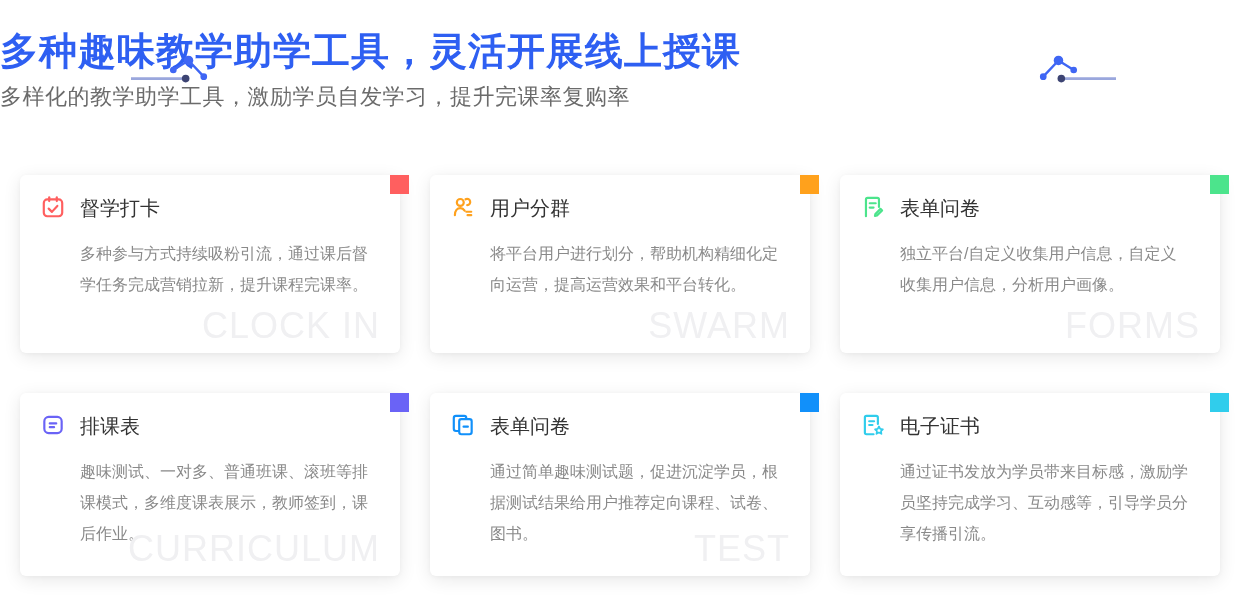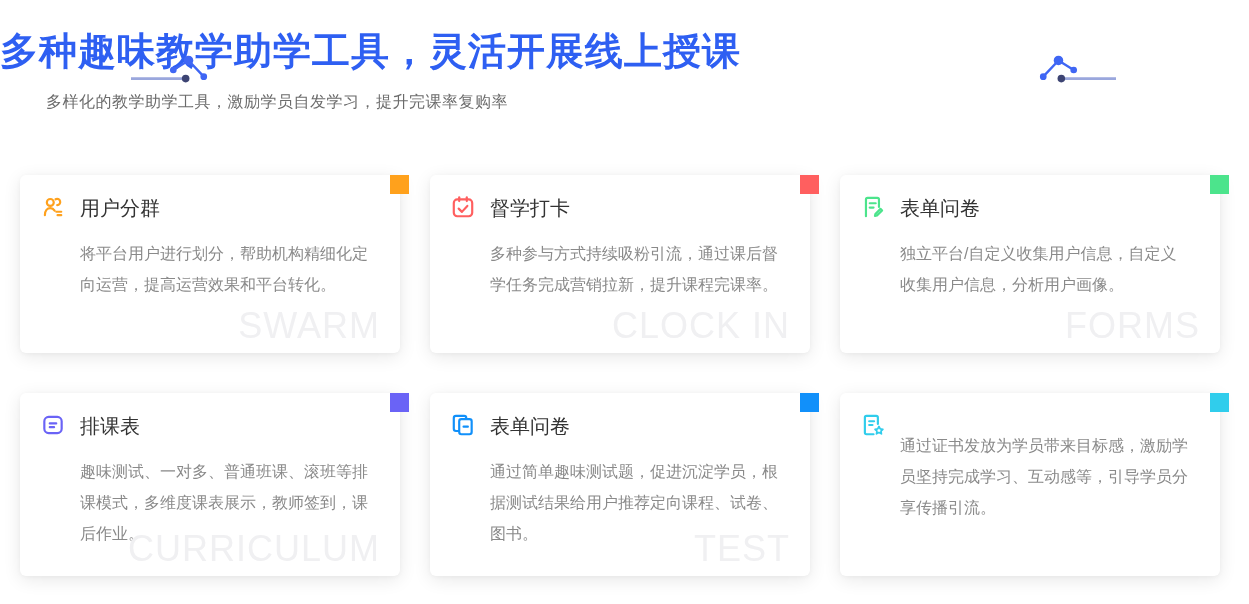--- a/index.html
+++ b/index.html
@@ -13,25 +13,24 @@
   
   .header { position:relative; padding-top:28px; }
   .page-title {
     font-size:38px;
     font-weight:700;
     letter-spacing:1px;
     color:var(--title-color,#2e5ff2);
     line-height:1.25;
   }
   .page-subtitle {
-    margin-top:16px;
-    font-size:16px;
+    margin-top:6px;
+    font-size:22px;
     color:var(--subtitle-color,#6b6b6b);
     letter-spacing:.5px;
-    padding-left:46px;
   }
   .deco { position:absolute; top:50px; width:96px; height:40px; }
   .deco-left  { left:131px; }
   .deco-right { right:133px; }
   
   .cards {
     position:absolute;
     left:20px; top:175px;
     width:1200px;
     display:grid;
@@ -108,55 +107,55 @@
       <circle cx="24" cy="28" r="3.5" style="fill:var(--deco-dot-blue)"></circle>
       <circle cx="40" cy="11" r="5" style="fill:var(--deco-dot-blue)"></circle>
       <circle cx="56" cy="21" r="3.5" style="fill:var(--deco-dot-blue)"></circle>
     </svg>
   </span>
 </header>
 
 <main class="cards">
 
   <section class="card">
+    <span class="corner" style="background: rgb(255, 95, 95);"></span>
+    <span class="icon" style="color: rgb(255, 95, 95);">
+      <svg viewBox="0 0 24 24" width="26" height="26" fill="none" stroke="currentColor" stroke-width="2" stroke-linecap="round" stroke-linejoin="round">
+        <rect x="3.5" y="5" width="17" height="15.5" rx="3.2"></rect>
+        <path d="M8.5 3v3.5"></path>
+          <path d="M15.5 3v3.5"></path>
+        <path d="M8 13.5l3 3 5-5.5"></path>
+      </svg>
+    </span>
+    <div class="card-head">
+        <h3 class="card-title">督学打卡</h3>
+      </div>
+    <p class="card-desc">多种参与方式持续吸粉引流，通过课后督学任务完成营销拉新，提升课程完课率。</p>
+    <div class="watermark">CLOCK IN</div>
+  </section>
+
+  <section class="card">
     <span class="corner" style="background: rgb(255, 161, 28);"></span>
     <span class="icon" style="color: rgb(255, 161, 28);">
       <svg viewBox="0 0 24 24" width="26" height="26" fill="none" stroke="currentColor" stroke-width="2" stroke-linecap="round" stroke-linejoin="round">
         <circle cx="9.5" cy="7.8" r="3.2"></circle>
         <path d="M4.5 19.5c0-4.2 2.2-6.5 5-6.5 1.7 0 3.1.9 4 2.3"></path>
         <path d="M14.3 4.9a2.9 2.9 0 1 1 1.6 5.4"></path>
         <path d="M15 16.4h4.6"></path>
           <path d="M16.2 19.5h3.4"></path>
       </svg>
     </span>
     <div class="card-head">
         <h3 class="card-title">用户分群</h3>
       </div>
     <p class="card-desc">将平台用户进行划分，帮助机构精细化定向运营，提高运营效果和平台转化。</p>
     <div class="watermark">SWARM</div>
   </section>
 
   <section class="card">
-    <span class="corner" style="background: rgb(255, 95, 95);"></span>
-    <span class="icon" style="color: rgb(255, 95, 95);">
-      <svg viewBox="0 0 24 24" width="26" height="26" fill="none" stroke="currentColor" stroke-width="2" stroke-linecap="round" stroke-linejoin="round">
-        <rect x="3.5" y="5" width="17" height="15.5" rx="3.2"></rect>
-        <path d="M8.5 3v3.5"></path>
-          <path d="M15.5 3v3.5"></path>
-        <path d="M8 13.5l3 3 5-5.5"></path>
-      </svg>
-    </span>
-    <div class="card-head">
-        <h3 class="card-title">督学打卡</h3>
-      </div>
-    <p class="card-desc">多种参与方式持续吸粉引流，通过课后督学任务完成营销拉新，提升课程完课率。</p>
-    <div class="watermark">CLOCK IN</div>
-  </section>
-
-  <section class="card">
     <span class="corner" style="background: rgb(76, 228, 140);"></span>
     <span class="icon" style="color: rgb(76, 228, 140);">
       <svg viewBox="0 0 24 24" width="26" height="26" fill="none" stroke="currentColor" stroke-width="2" stroke-linecap="round" stroke-linejoin="round">
         <path d="M5.5 20.5V5a1.5 1.5 0 0 1 1.5-1.5h9A1.5 1.5 0 0 1 17.5 5v7"></path>
         <path d="M9 8.5h5.5"></path>
           <path d="M9 12.5h3.5"></path>
         <path d="M13.8 20.3l1.9-.4 4.7-4.7-1.5-1.5-4.7 4.7z"></path>
       </svg>
     </span>
     <div class="card-head">
@@ -201,16 +200,19 @@
   <section class="card">
     <span class="corner" style="background: rgb(48, 205, 236);"></span>
     <span class="icon" style="color: rgb(48, 205, 236);">
       <svg viewBox="0 0 24 24" width="26" height="26" fill="none" stroke="currentColor" stroke-width="2" stroke-linecap="round" stroke-linejoin="round">
         <path d="M12.5 20.5H6A1.5 1.5 0 0 1 4.5 19V5A1.5 1.5 0 0 1 6 3.5h9A1.5 1.5 0 0 1 16.5 5v6"></path>
         <path d="M8.5 8.5h4.5"></path>
           <path d="M8.5 12h3"></path>
         <path d="M17.5 13.4l1.15 2.2 2.45.35-1.75 1.7.42 2.45-2.27-1.18-2.27 1.18.42-2.45-1.75-1.7 2.45-.35z" stroke-width="1.6" fill="#ffffff"></path>
       </svg>
     </span>
+    <div class="card-head">
+        <h3 class="card-title">电子证书</h3>
+      </div>
     <p class="card-desc">通过证书发放为学员带来目标感，激励学员坚持完成学习、互动感等，引导学员分享传播引流。</p>
   </section>
 
 </main>
 
 </body></html>

